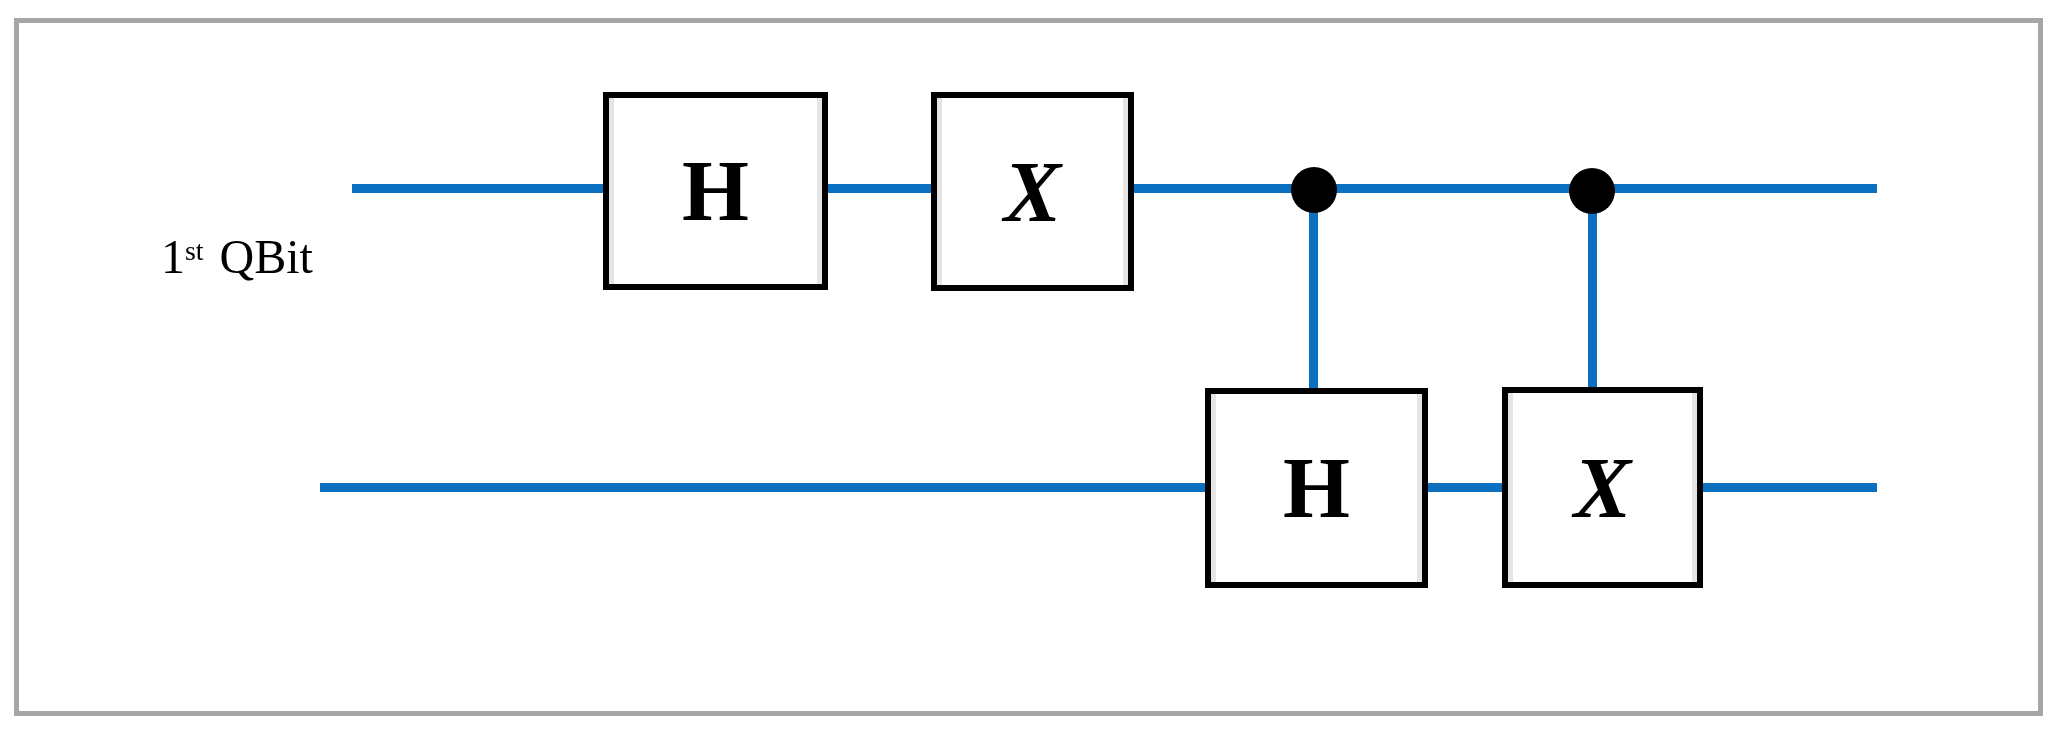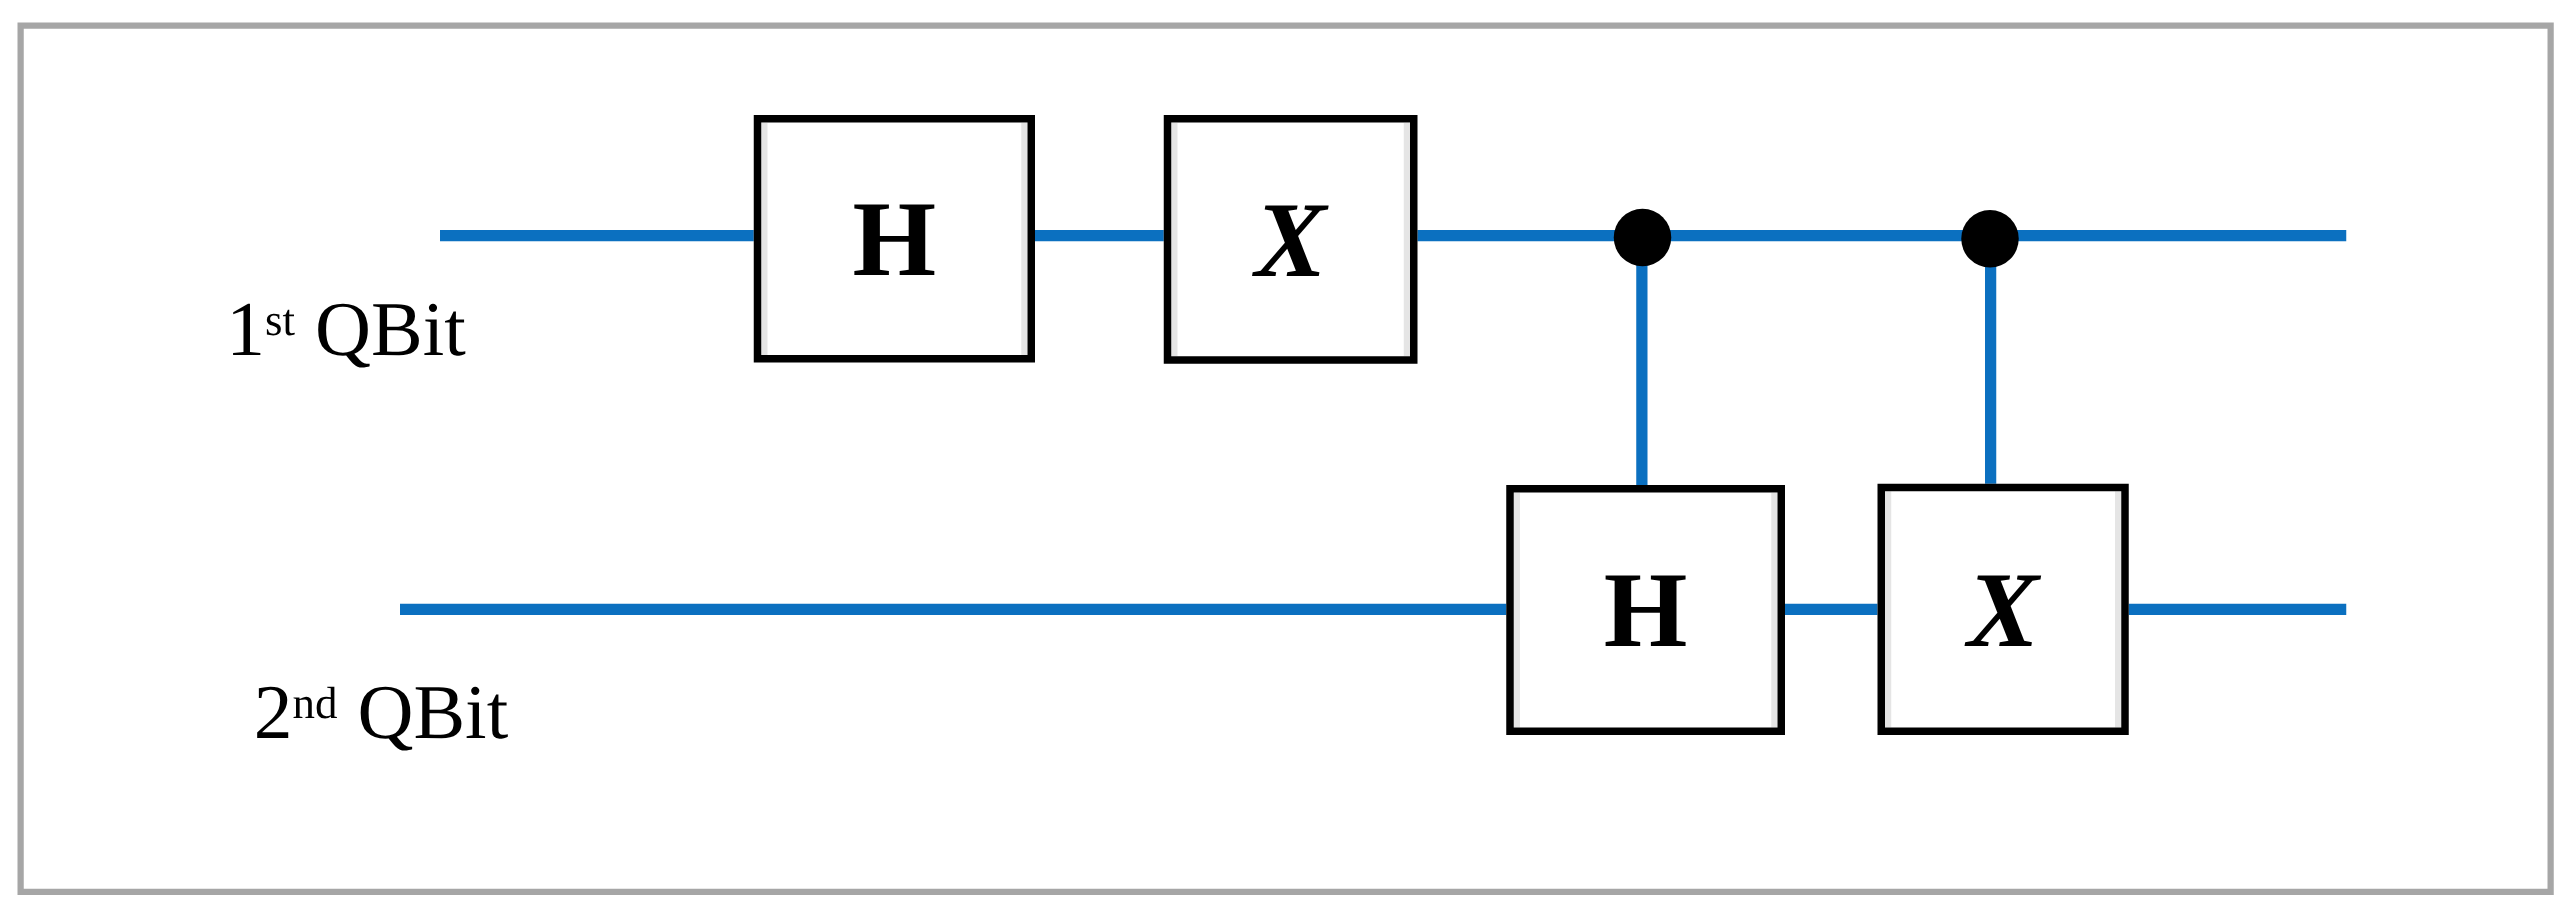--- a/index.html
+++ b/index.html
@@ -74,25 +74,24 @@
     height: 46px;
     border-radius: 50%;
     background: #000000;
     z-index: 3;
   }
   #dot1 { left: 1291px; top: 167px; }
   #dot2 { left: 1569px; top: 168px; }
 
   .qlabel {
     position: absolute;
-    font-size: 62px;
+    font-size: 48px;
     line-height: 1;
     white-space: nowrap;
     z-index: 2;
-    margin-left: 20px;
   }
   #qlabel1 { left: 161px; top: 233px; }
   #qlabel2 { left: 183px; top: 539px; }
   .ord {
     font-size: 0.58em;
     position: relative;
     top: -0.45em;
   }
   .qword { margin-left: 16px; }
 </style>
@@ -122,17 +121,14 @@
   <div class="gate" id="gate-bottom-x" style="border-color: rgb(0, 0, 0);">
     <span class="gate-letter slanted">X</span>
   </div>
 
   <div class="control-dot" id="dot1" style="background: rgb(0, 0, 0);"></div>
   <div class="control-dot" id="dot2" style="background: rgb(0, 0, 0);"></div>
 
   <div class="qlabel" id="qlabel1">
     <span>1</span><span class="ord">st</span><span class="qword">QBit</span>
   </div>
-  <div class="qlabel" id="qlabel2">
-    <span>2</span><span class="ord">nd</span><span class="qword">QBit</span>
-  </div>
 
 </div>
 
 </body></html>

